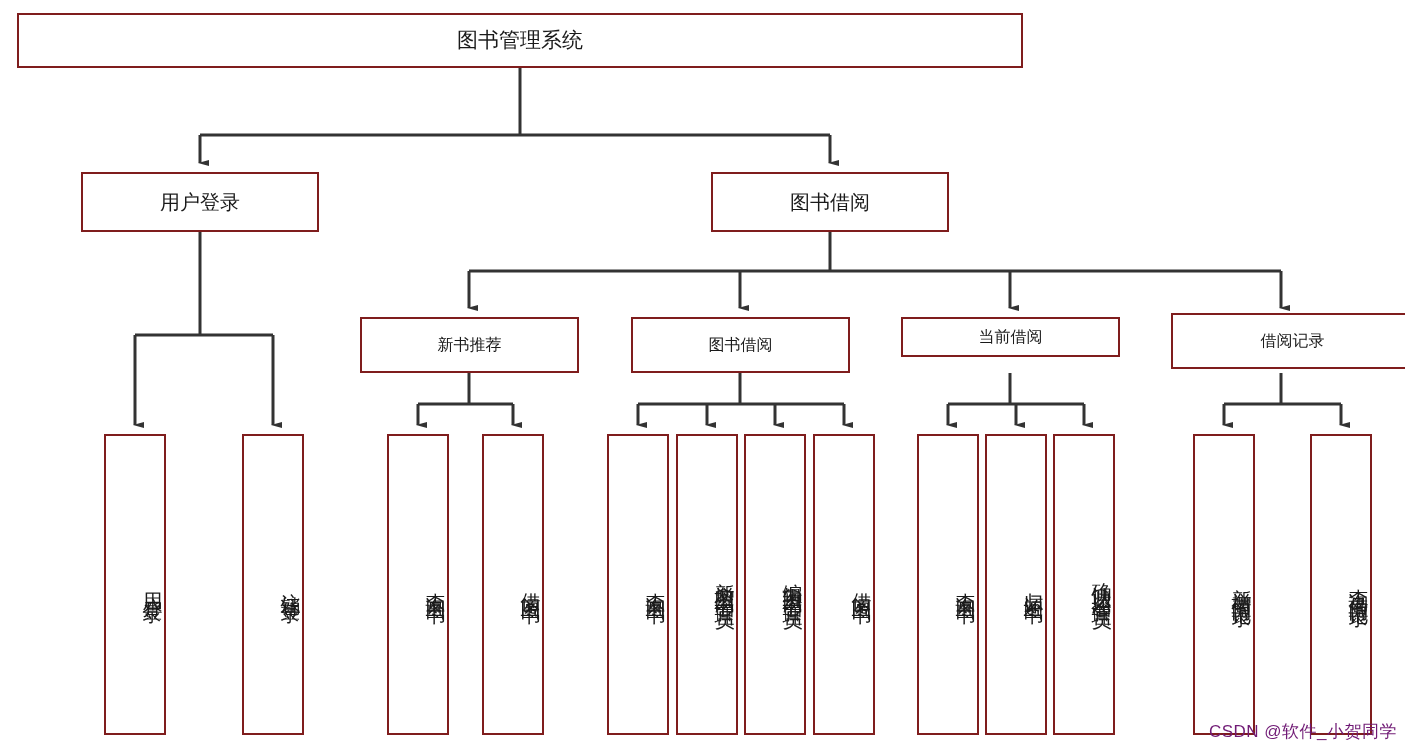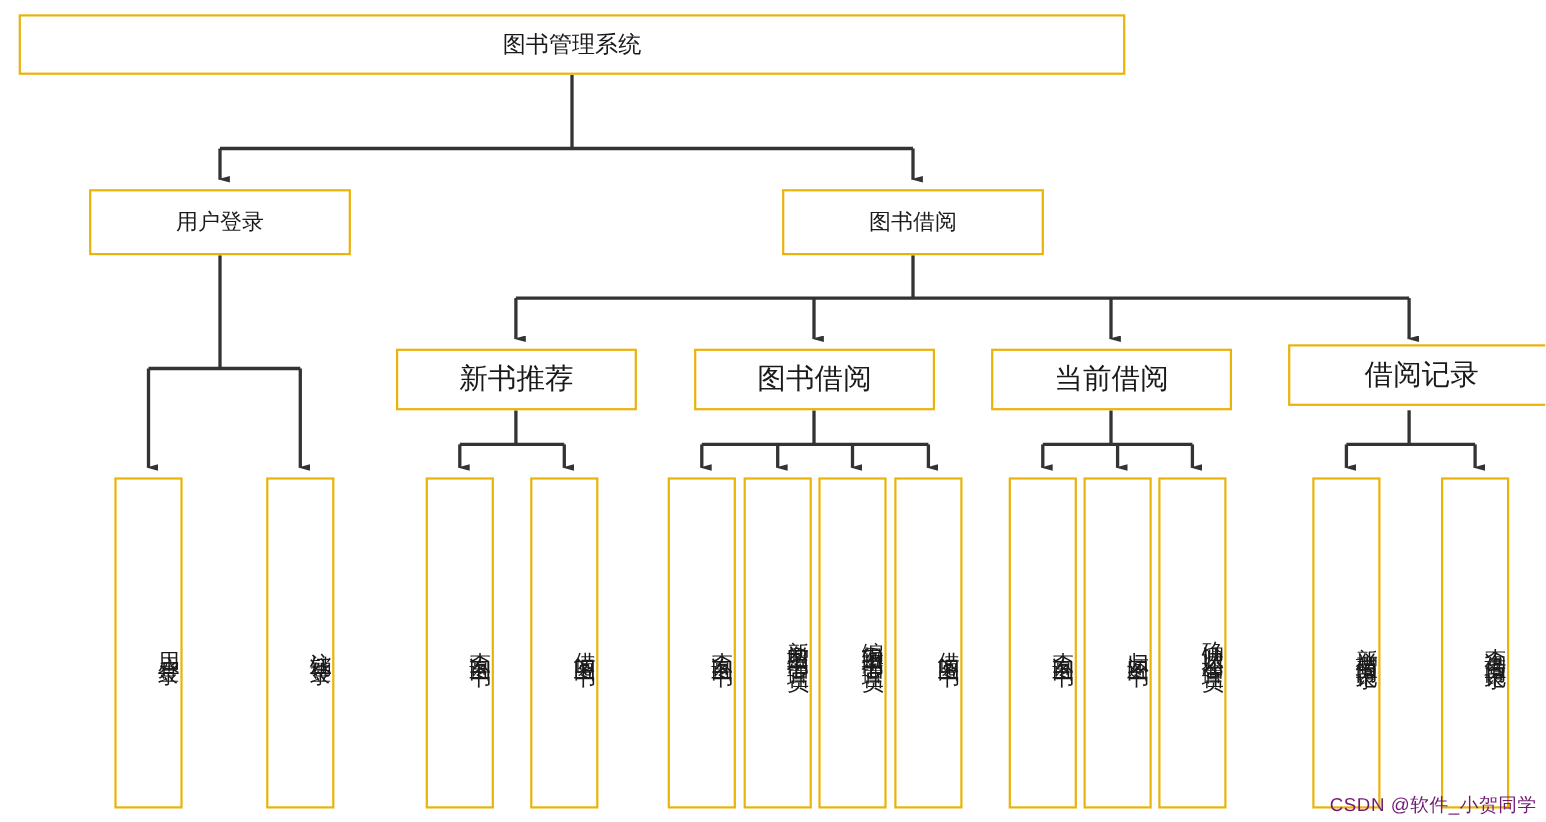--- a/index.html
+++ b/index.html
@@ -14,36 +14,35 @@
     position: relative;
     width: 1405px;
     height: 747px;
     background: #ffffff;
     overflow: hidden;
   }
   .node {
     position: absolute;
     box-sizing: border-box;
     background: #ffffff;
-    border: 2px solid #eab308;
+    border: 2px solid #7f1d1d;
     display: flex;
     align-items: center;
     justify-content: center;
     color: #1a1a1a;
     line-height: 1.15;
-    font-family: Liberation Serif, serif;
   }
   .node.root {
     font-size: 21px;
   }
   .node.lvl2 {
     font-size: 20px;
   }
   .node.lvl3 {
-    font-size: 26px;
+    font-size: 16px;
   }
   .node.leaf {
     font-size: 20px;
     writing-mode: vertical-rl;
     text-orientation: upright;
     letter-spacing: 4px;
     padding: 16px 0;
     align-items: flex-start;
     justify-content: center;
   }
@@ -133,21 +132,21 @@
   <div class="node lvl2" id="node-l2-1" style="left: 711px; top: 172px; width: 238px; height: 60px;">
     <span>图书借阅</span>
   </div>
 
   <div class="node lvl3" id="node-l3-0" style="left: 360px; top: 317px; width: 219px; height: 56px;">
     <span>新书推荐</span>
   </div>
   <div class="node lvl3" id="node-l3-1" style="left: 631px; top: 317px; width: 219px; height: 56px;">
     <span>图书借阅</span>
   </div>
-  <div class="node lvl3" id="node-l3-2" style="left: 901px; top: 317px; width: 219px; height: 56px;">
+  <div class="node lvl3" id="node-l3-2" style="left: 901px; top: 317px; width: 219px; height: 40px;">
     <span>当前借阅</span>
   </div>
   <div class="node lvl3" id="node-l3-3" style="left: 1171px; top: 313px; width: 243px; height: 56px;">
     <span>借阅记录</span>
   </div>
 
   <div class="node leaf" id="node-leaf-0" style="left: 104px; top: 434px; width: 62px; height: 301px;">
     <span class="leaf-label">用户登录</span>
   </div>
   <div class="node leaf" id="node-leaf-1" style="left: 242px; top: 434px; width: 62px; height: 301px;">

